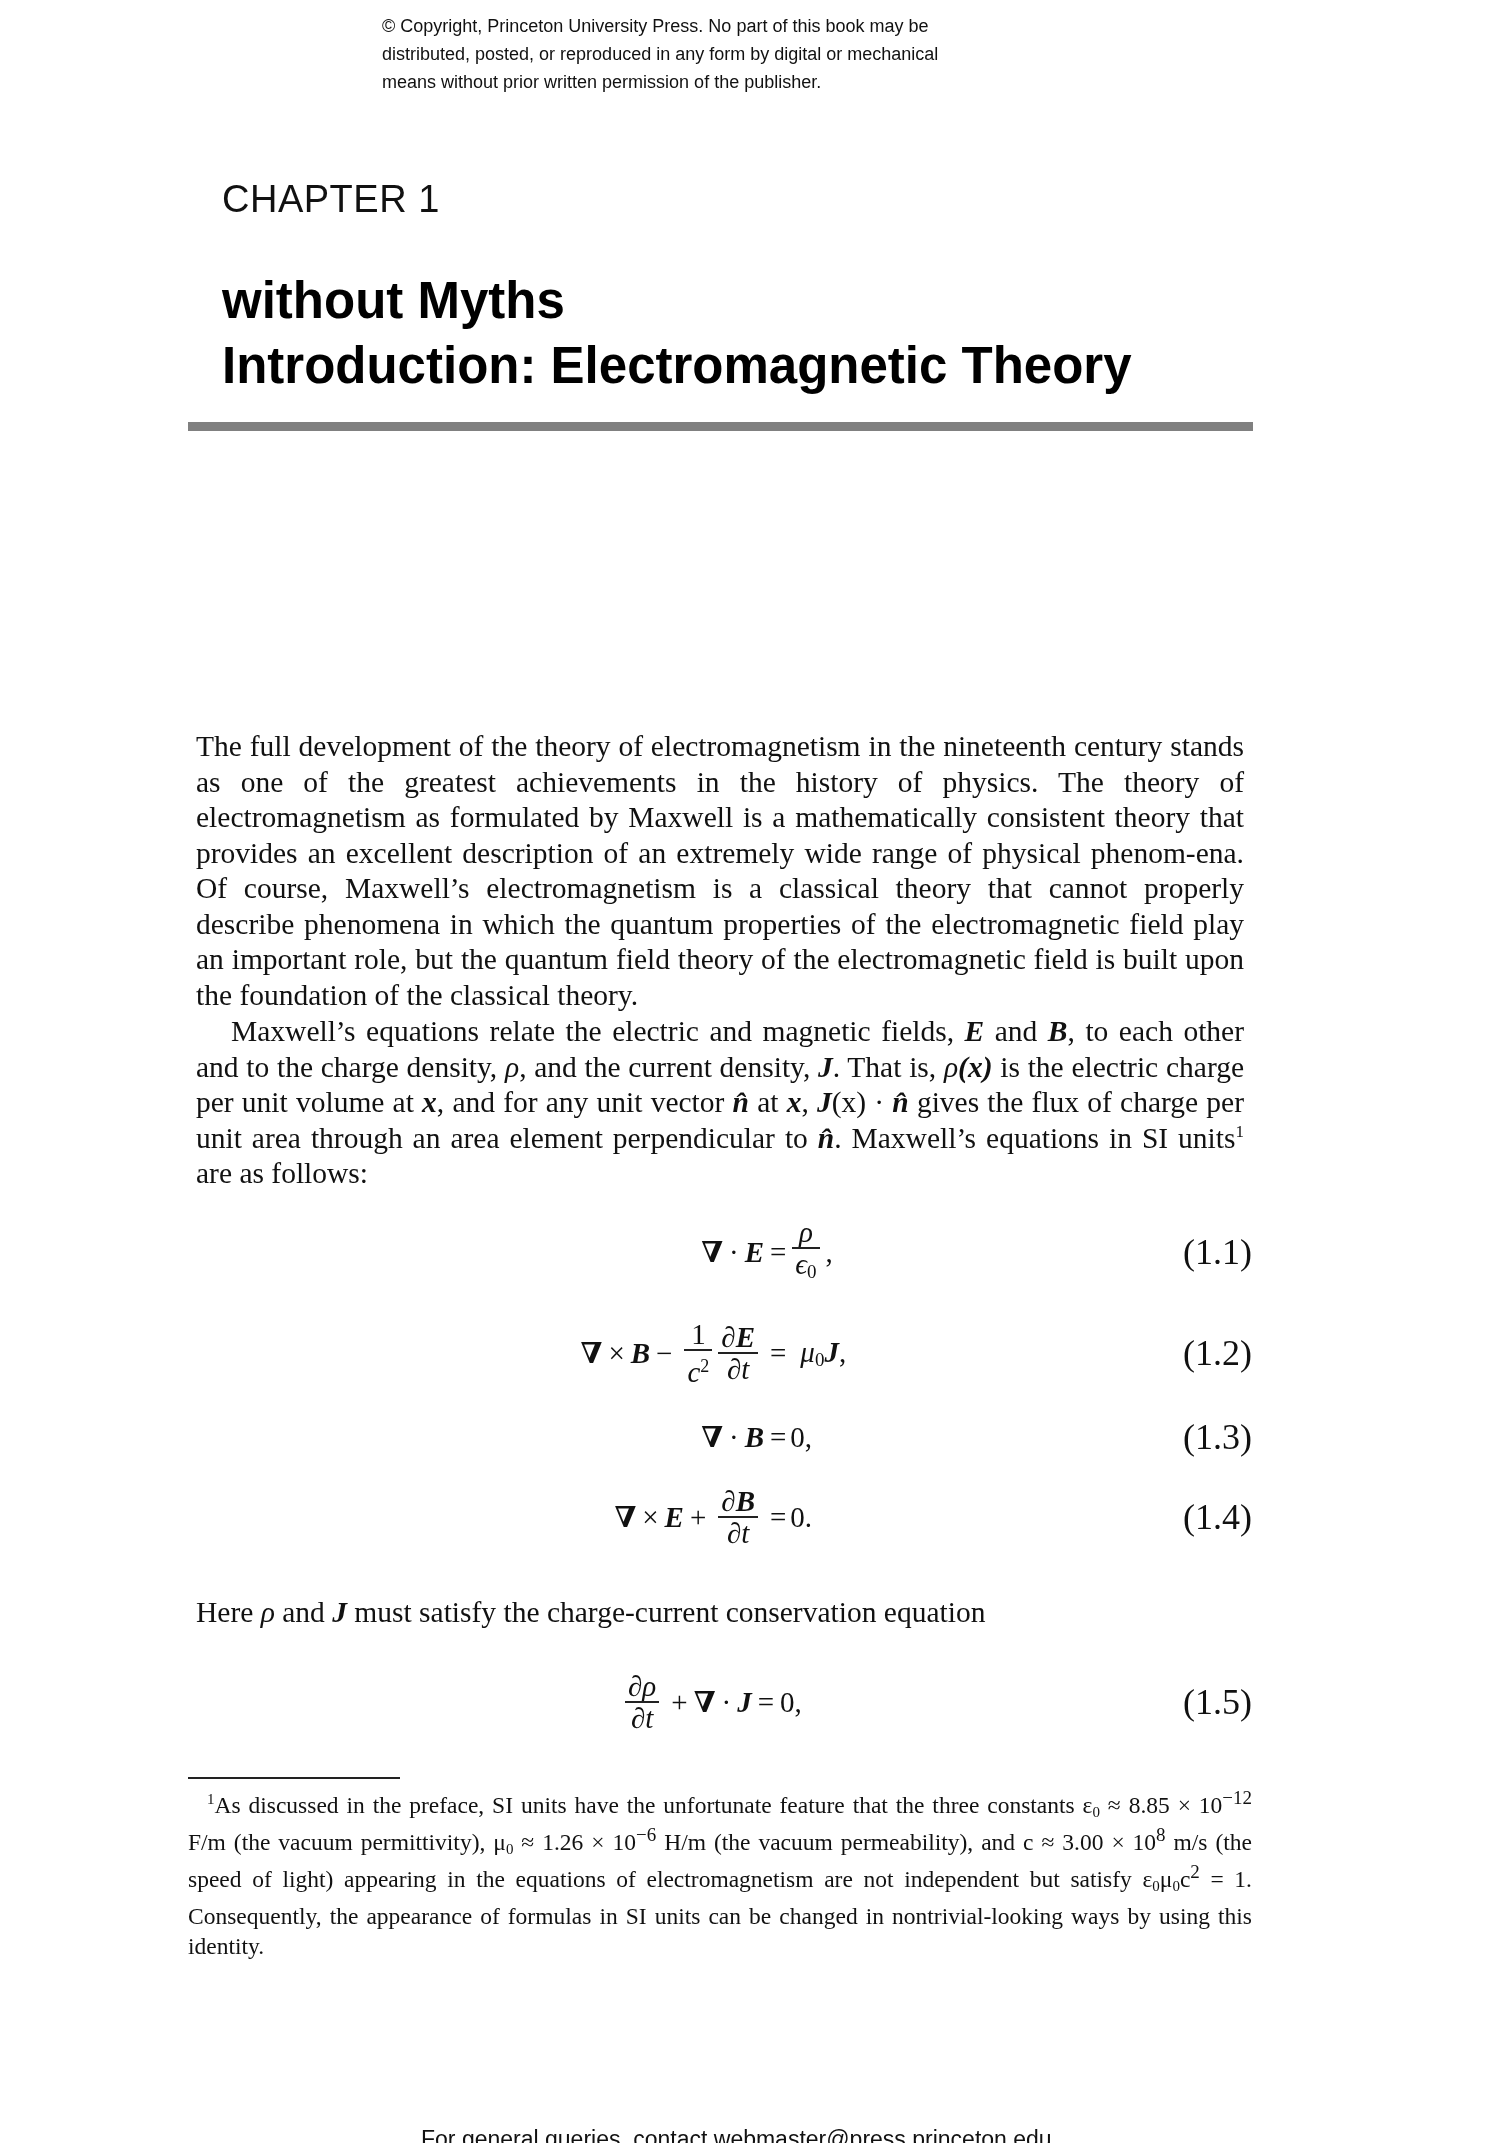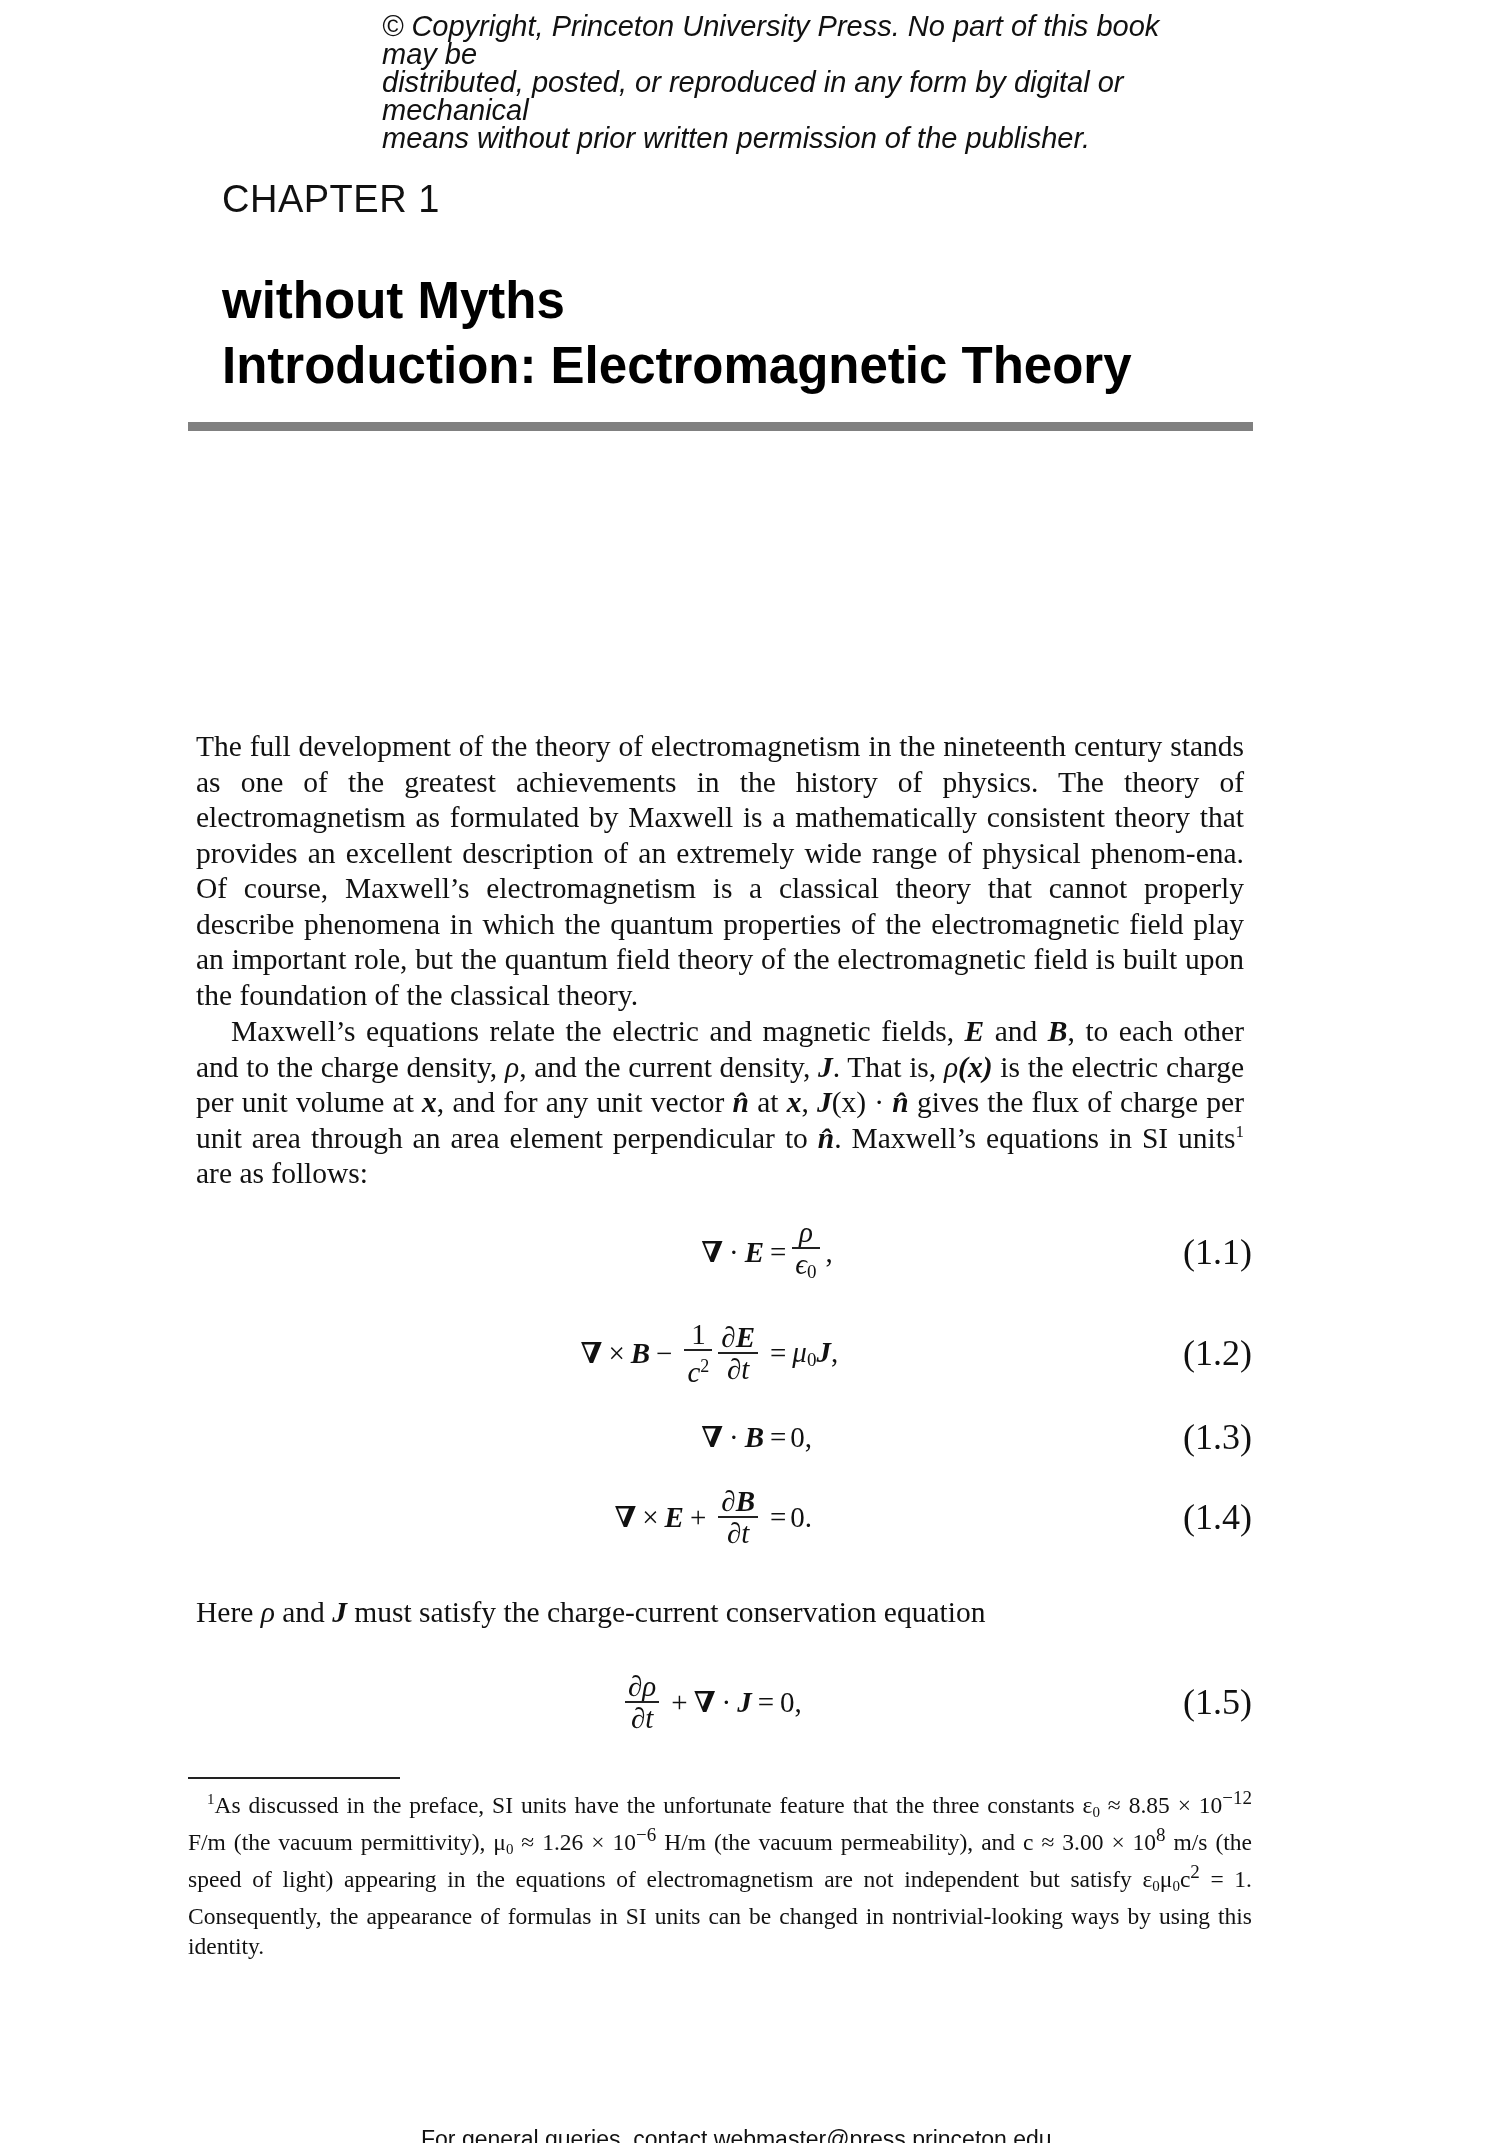--- a/index.html
+++ b/index.html
@@ -1,21 +1,21 @@
 <!DOCTYPE html>
 <html><head>
 <meta charset="utf-8">
 <style>
   html, body { margin:0; padding:0; background:#ffffff; }
   body { width:1500px; height:2143px; position:relative; overflow:hidden; color:#111; }
   .sans { font-family: "Liberation Sans", "DejaVu Sans", sans-serif; }
   .serif { font-family: "Liberation Serif", "DejaVu Serif", serif; }
   .abs { position:absolute; }
 
-  .copyright { left:382px; top:12px; width:800px; font-size:29px; line-height:28px; color:#111;font-style:italic; }
+  .copyright { left:382px; top:12px; width:800px; font-size:18px; line-height:28px; color:#111; }
   .chapter-label { left:222px; top:178px; font-size:38px; font-weight:300; letter-spacing:0.5px; color:#111; }
   .chapter-title { left:222px; top:268px; width:1040px; font-size:51px; font-weight:bold; line-height:65px; color:#000; }
   .title-rule { left:188px; top:422px; width:1065px; height:9px; background:#808080; }
 
   .body-text { left:188px; width:1064px; font-size:29.5px; line-height:35.5px; text-align:justify; color:#111; hyphens:manual; }
   .para { margin:8px; }
   .para.indent { text-indent:35px; }
   .p1 { top:721px; }
   .p2 { top:1006px; }
   .p3 { top:1587px; }
@@ -106,21 +106,21 @@
         <span class="d"><i class="m">c</i><sup class="s">2</sup></span>
       </span>
       <span class="frac" style="margin-left:0">
         <span class="n">∂<b class="v">E</b></span>
         <span class="bar"></span>
         <span class="d">∂<i class="m">t</i></span>
       </span>
   </div>
   <div class="rhs">
     <span style="margin-left:-10px">=</span>
-      <span style="margin-left:6px"><i class="m">μ</i><sub class="s">0</sub><b class="v">J</b>,</span>
+      <span style="margin-left:14px"><i class="m">μ</i><sub class="s">0</sub><b class="v">J</b>,</span>
   </div>
   <div class="num">(1.2)</div>
 </div>
 
 <div class="eq eq3">
   <div class="lhs">
     <span class="nabla">∇</span>
       <span class="op">·</span>
       <b class="v">B</b>
   </div>

